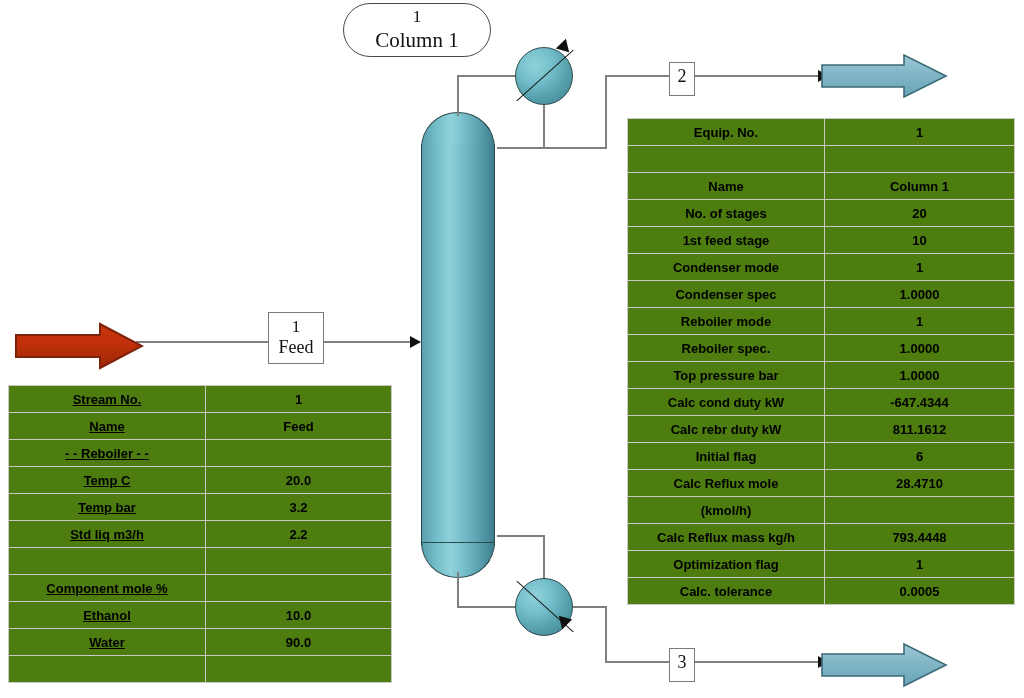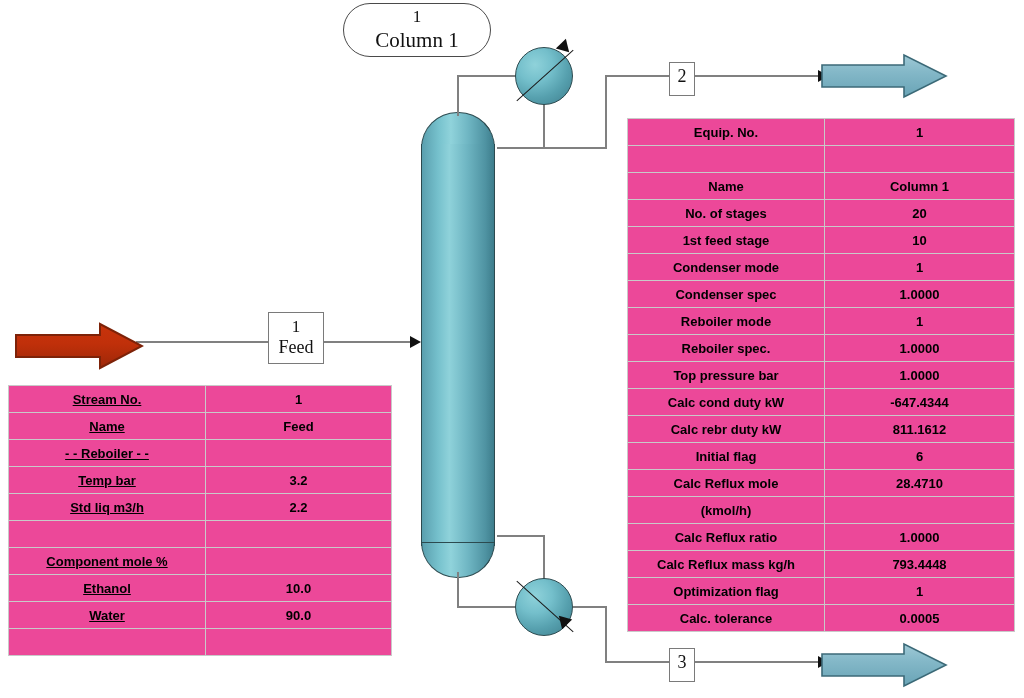--- a/index.html
+++ b/index.html
@@ -16,21 +16,21 @@
     width: 1024px;
     height: 698px;
     background: #ffffff;
     overflow: hidden;
   }
 
   
   .pfd-table {
     position: absolute;
     border-collapse: collapse;
-    background: #ec4899;
+    background: #4d7c0f;
     table-layout: fixed;
   }
   .pfd-table td {
     border: 1px solid #c9c9c9;
     font-family: "Liberation Sans", sans-serif;
     font-weight: bold;
     font-size: 13px;
     color: #000000;
     text-align: center;
     padding: 0;
@@ -328,20 +328,24 @@
         </tr>
         <tr>
           <td class="lbl">Name</td>
           <td class="val">Feed</td>
         </tr>
         <tr>
           <td class="lbl">- - Reboiler - -</td>
           <td class="val"></td>
         </tr>
         <tr>
+          <td class="lbl">Temp C</td>
+          <td class="val">20.0</td>
+        </tr>
+        <tr>
           <td class="lbl">Temp bar</td>
           <td class="val">3.2</td>
         </tr>
         <tr>
           <td class="lbl">Std liq  m3/h</td>
           <td class="val">2.2</td>
         </tr>
         <tr class="blank">
           <td class="lbl"></td>
           <td class="val"></td>
@@ -421,24 +425,20 @@
         </tr>
         <tr>
           <td class="lbl">Calc Reflux mole</td>
           <td class="val">28.4710</td>
         </tr>
         <tr>
           <td class="lbl">(kmol/h)</td>
           <td class="val"></td>
         </tr>
         <tr>
-          <td class="lbl">Calc Reflux ratio</td>
-          <td class="val">1.0000</td>
-        </tr>
-        <tr>
           <td class="lbl">Calc Reflux mass  kg/h</td>
           <td class="val">793.4448</td>
         </tr>
         <tr>
           <td class="lbl">Optimization flag</td>
           <td class="val">1</td>
         </tr>
         <tr>
           <td class="lbl">Calc. tolerance</td>
           <td class="val">0.0005</td>

